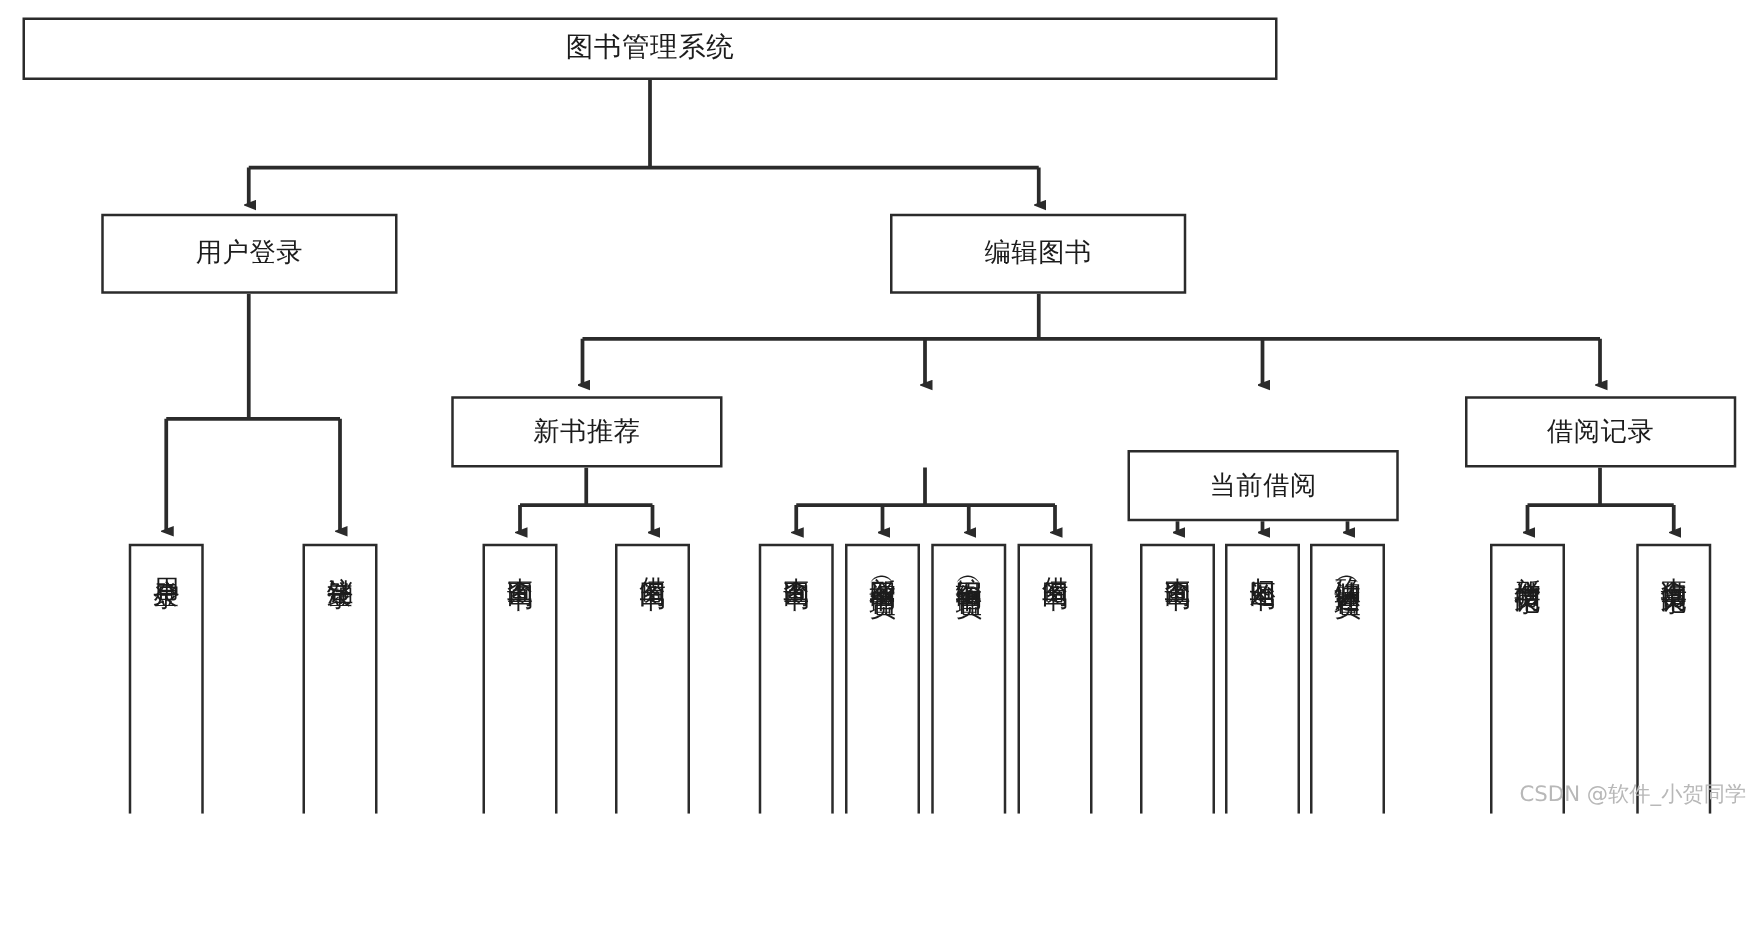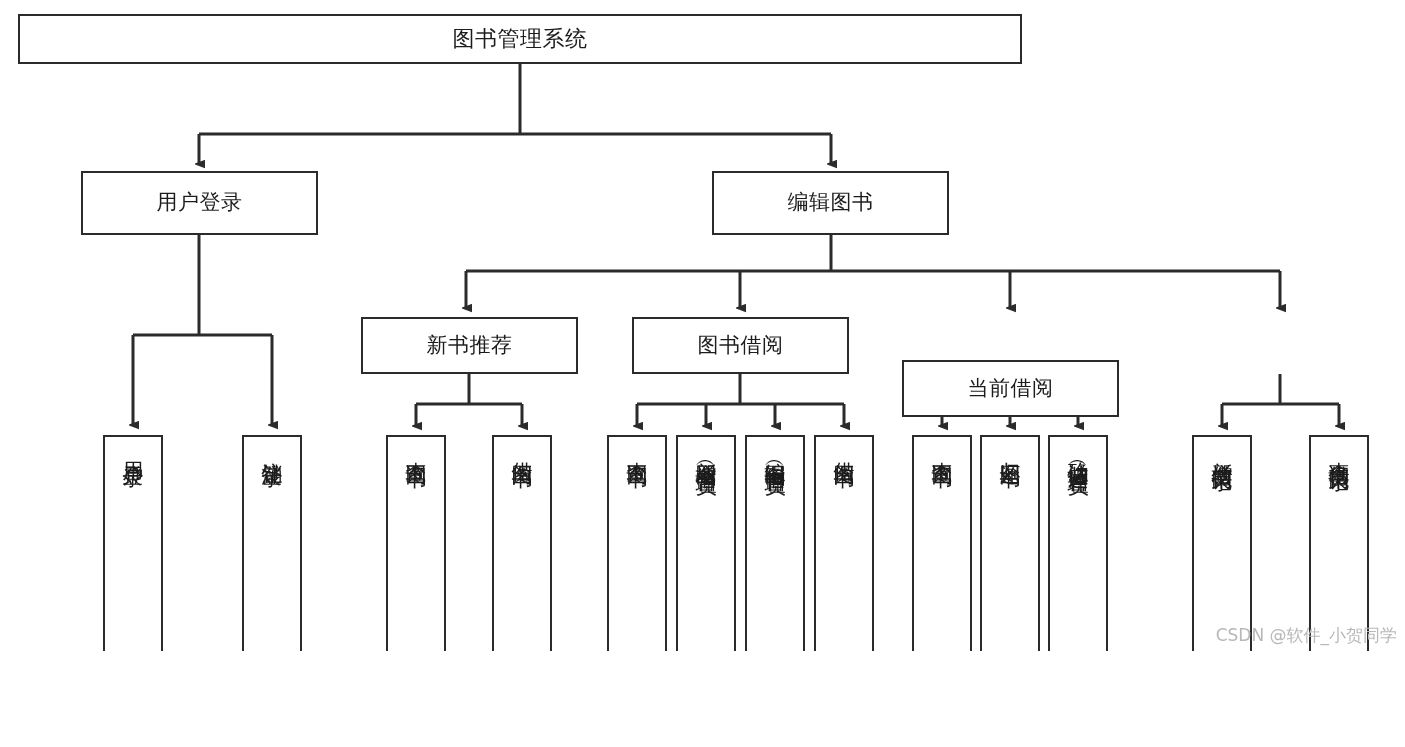--- a/index.html
+++ b/index.html
@@ -137,28 +137,28 @@
   </div>
 
   <div class="node horiz" style="left:712px; top:171px; width:237px; height:64px;">
     <span class="node-label">编辑图书</span>
   </div>
 
   <div class="node horiz" style="left:361px; top:317px; width:217px; height:57px;">
     <span class="node-label">新书推荐</span>
   </div>
 
-  <div class="node horiz" style="left:632px; top:317px; width:217px; height:57px;">
-    <span class="node-label">图书借阅</span>
-  </div>
 
   <div class="node horiz" style="left:902px; top:317px; width:217px; height:57px;margin-top:43px;">
     <span class="node-label">当前借阅</span>
   </div>
 
+  <div class="node horiz" style="left:1172px; top:317px; width:217px; height:57px;">
+    <span class="node-label">借阅记录</span>
+  </div>
 
   <div class="node vert" style="left:103px; top:435px; width:60px; height:298px;">
     <span class="node-label">用户登录</span>
   </div>
 
   <div class="node vert" style="left:242px; top:435px; width:60px; height:298px;">
     <span class="node-label">注销登录</span>
   </div>
 
   <div class="node vert" style="left:386px; top:435px; width:60px; height:298px;">

